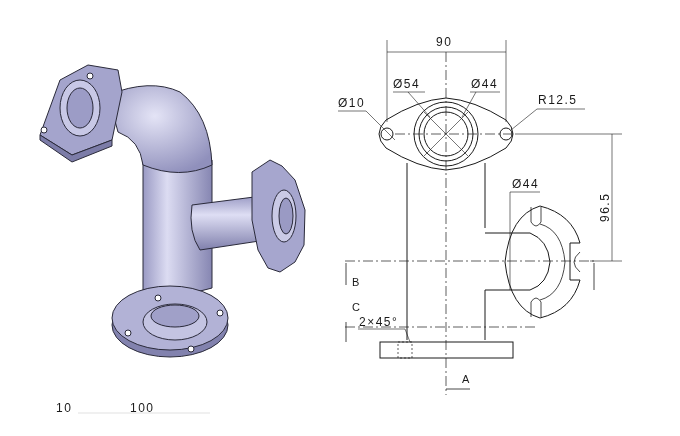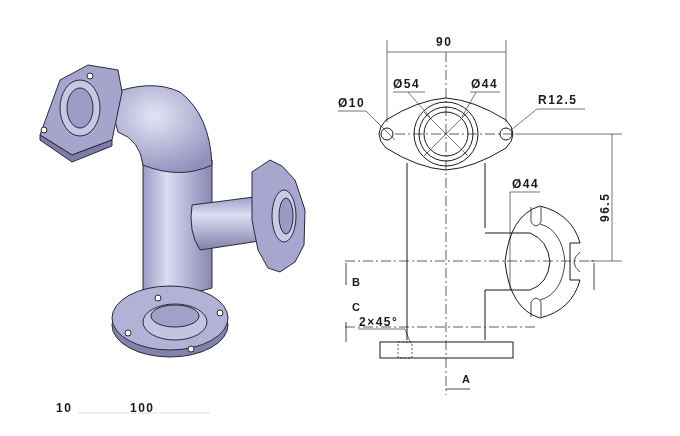--- a/index.html
+++ b/index.html
@@ -1,17 +1,17 @@
 <!DOCTYPE html>
 <html><head>
 <meta charset="utf-8">
 <style>
   html, body { margin:0; padding:0; background:#ffffff; }
   body { width:680px; height:436px; position:relative; overflow:hidden; font-family:"Liberation Sans", sans-serif; }
-  #stage { position:absolute; left:0; top:0; width:680px; height:436px;font-weight:bold; }
+  #stage { position:absolute; left:0; top:0; width:680px; height:436px; }
   svg text { font-family:"Liberation Sans", sans-serif; fill:#1a1a1a; }
   .dim { font-size:12px; letter-spacing:1.5px; }
   .lbl { font-size:11px; }
 </style>
 </head>
 <body>
 
 <div id="stage">
 <svg width="680" height="436" viewBox="0 0 680 436" xmlns="http://www.w3.org/2000/svg">
   <defs>

